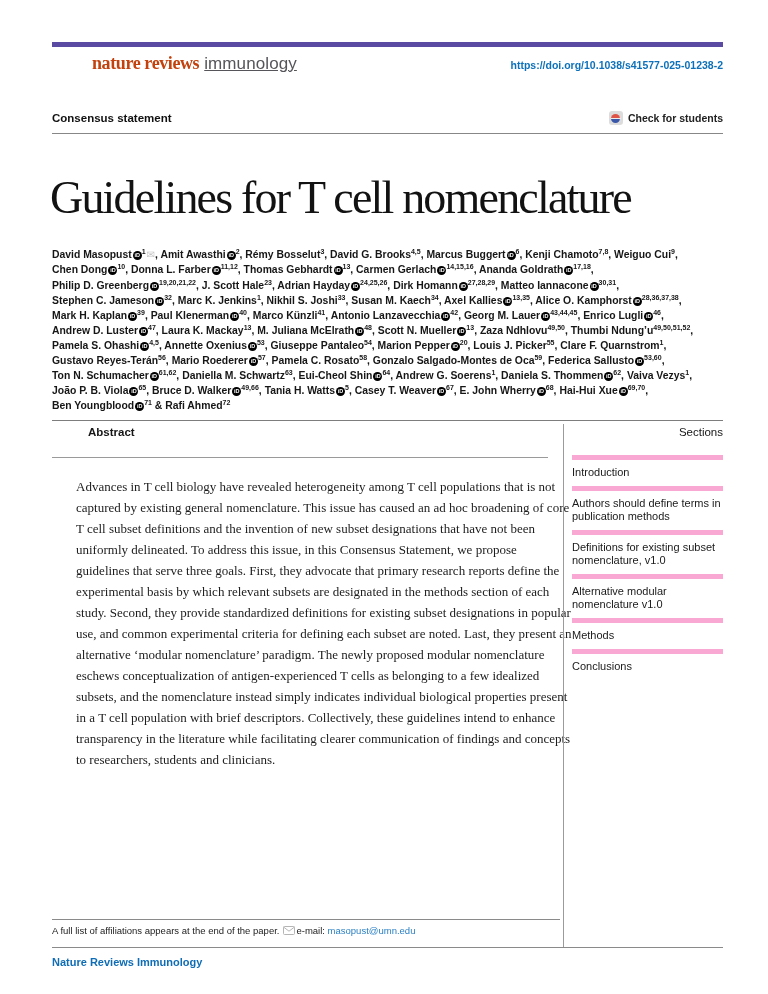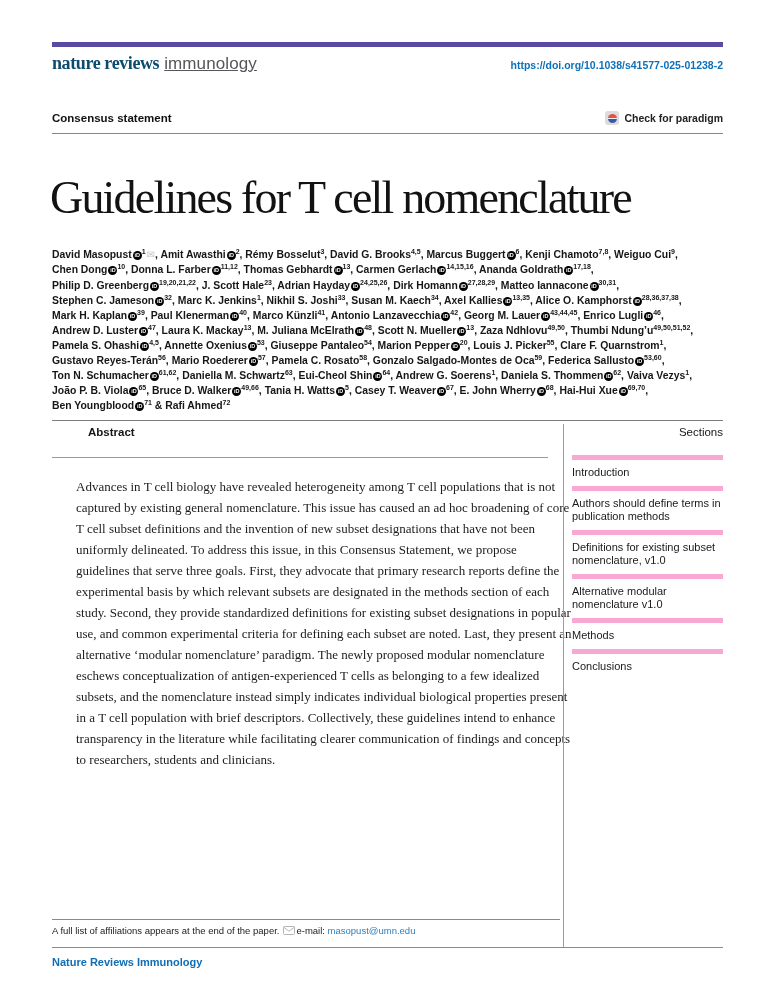--- a/index.html
+++ b/index.html
@@ -4,21 +4,21 @@
 <style>
   html,body{margin:0;padding:0;background:#ffffff;}
   .page{position:relative;width:768px;height:994px;background:#fff;overflow:hidden;
         font-family:"Liberation Sans",sans-serif;color:#161616;}
 
   
   .accent-bar{position:absolute;left:52px;top:42px;width:671px;height:5px;background:#5b4aa2;}
   .brand-row{position:absolute;left:52px;top:53px;width:671px;display:flex;
              justify-content:space-between;align-items:baseline;}
   .brand-bold{font-family:"Liberation Serif",serif;font-weight:700;font-size:18px;
-              letter-spacing:-0.4px;color:#0c4a6e;}
+              letter-spacing:-0.4px;color:#c2410c;margin-left:40px;}
   .brand-light{font-weight:400;font-size:17px;color:#55555a;letter-spacing:0.1px;margin-left:5px;text-decoration:underline;}
   .doi-link{font-size:10.5px;font-weight:700;color:#0d71ba;text-decoration:none;}
 
   .kicker-row{position:absolute;left:52px;top:111px;width:671px;display:flex;
               justify-content:space-between;align-items:center;}
   .kicker{font-size:11.5px;font-weight:700;color:#111;}
   .check-updates{display:flex;align-items:center;gap:5px;font-size:10.5px;font-weight:700;color:#222;cursor:pointer;}
   .cm-badge{width:14px;height:14px;border-radius:3px;background:#dcdcdc;position:relative;}
   .cm-circle{position:absolute;left:2.5px;top:2.5px;width:9px;height:9px;border-radius:50%;
              background:linear-gradient(180deg,#e05347 0 55%,#3b57a8 55% 100%);}
@@ -77,21 +77,21 @@
     <a class="doi-link" href="#">https://doi.org/10.1038/s41577-025-01238-2</a>
   </div>
 
   <div class="kicker-row">
     <span class="kicker">Consensus statement</span>
     <span class="check-updates">
       <span class="cm-badge">
         <span class="cm-circle"></span>
           <span class="cm-bar"></span>
       </span>
-      <span>Check for paradigm</span>
+      <span>Check for students</span>
     </span>
   </div>
 
   <div class="rule rule-head"></div>
 
   <h1 class="title">Guidelines for T cell nomenclature</h1>
 
   <p class="authors"><span class="author">David Masopust<span class="orcid">iD</span><sup class="aff">1</sup><span class="env-author">✉</span></span>, <span class="author">Amit Awasthi<span class="orcid">iD</span><sup class="aff">2</sup></span>, <span class="author">Rémy Bosselut<sup class="aff">3</sup></span>, <span class="author">David G. Brooks<sup class="aff">4,5</sup></span>, <span class="author">Marcus Buggert<span class="orcid">iD</span><sup class="aff">6</sup></span>, <span class="author">Kenji Chamoto<sup class="aff">7,8</sup></span>, <span class="author">Weiguo Cui<sup class="aff">9</sup></span>, <span class="author">Chen Dong<span class="orcid">iD</span><sup class="aff">10</sup></span>, <span class="author">Donna L. Farber<span class="orcid">iD</span><sup class="aff">11,12</sup></span>, <span class="author">Thomas Gebhardt<span class="orcid">iD</span><sup class="aff">13</sup></span>, <span class="author">Carmen Gerlach<span class="orcid">iD</span><sup class="aff">14,15,16</sup></span>, <span class="author">Ananda Goldrath<span class="orcid">iD</span><sup class="aff">17,18</sup></span>, <span class="author">Philip D. Greenberg<span class="orcid">iD</span><sup class="aff">19,20,21,22</sup></span>, <span class="author">J. Scott Hale<sup class="aff">23</sup></span>, <span class="author">Adrian Hayday<span class="orcid">iD</span><sup class="aff">24,25,26</sup></span>, <span class="author">Dirk Homann<span class="orcid">iD</span><sup class="aff">27,28,29</sup></span>, <span class="author">Matteo Iannacone<span class="orcid">iD</span><sup class="aff">30,31</sup></span>, <span class="author">Stephen C. Jameson<span class="orcid">iD</span><sup class="aff">32</sup></span>, <span class="author">Marc K. Jenkins<sup class="aff">1</sup></span>, <span class="author">Nikhil S. Joshi<sup class="aff">33</sup></span>, <span class="author">Susan M. Kaech<sup class="aff">34</sup></span>, <span class="author">Axel Kallies<span class="orcid">iD</span><sup class="aff">13,35</sup></span>, <span class="author">Alice O. Kamphorst<span class="orcid">iD</span><sup class="aff">28,36,37,38</sup></span>, <span class="author">Mark H. Kaplan<span class="orcid">iD</span><sup class="aff">39</sup></span>, <span class="author">Paul Klenerman<span class="orcid">iD</span><sup class="aff">40</sup></span>, <span class="author">Marco Künzli<sup class="aff">41</sup></span>, <span class="author">Antonio Lanzavecchia<span class="orcid">iD</span><sup class="aff">42</sup></span>, <span class="author">Georg M. Lauer<span class="orcid">iD</span><sup class="aff">43,44,45</sup></span>, <span class="author">Enrico Lugli<span class="orcid">iD</span><sup class="aff">46</sup></span>, <span class="author">Andrew D. Luster<span class="orcid">iD</span><sup class="aff">47</sup></span>, <span class="author">Laura K. Mackay<sup class="aff">13</sup></span>, <span class="author">M. Juliana McElrath<span class="orcid">iD</span><sup class="aff">48</sup></span>, <span class="author">Scott N. Mueller<span class="orcid">iD</span><sup class="aff">13</sup></span>, <span class="author">Zaza Ndhlovu<sup class="aff">49,50</sup></span>, <span class="author">Thumbi Ndung’u<sup class="aff">49,50,51,52</sup></span>, <span class="author">Pamela S. Ohashi<span class="orcid">iD</span><sup class="aff">4,5</sup></span>, <span class="author">Annette Oxenius<span class="orcid">iD</span><sup class="aff">53</sup></span>, <span class="author">Giuseppe Pantaleo<sup class="aff">54</sup></span>, <span class="author">Marion Pepper<span class="orcid">iD</span><sup class="aff">20</sup></span>, <span class="author">Louis J. Picker<sup class="aff">55</sup></span>, <span class="author">Clare F. Quarnstrom<sup class="aff">1</sup></span>, <span class="author">Gustavo Reyes-Terán<sup class="aff">56</sup></span>, <span class="author">Mario Roederer<span class="orcid">iD</span><sup class="aff">57</sup></span>, <span class="author">Pamela C. Rosato<sup class="aff">58</sup></span>, <span class="author">Gonzalo Salgado-Montes de Oca<sup class="aff">59</sup></span>, <span class="author">Federica Sallusto<span class="orcid">iD</span><sup class="aff">53,60</sup></span>, <span class="author">Ton N. Schumacher<span class="orcid">iD</span><sup class="aff">61,62</sup></span>, <span class="author">Daniella M. Schwartz<sup class="aff">63</sup></span>, <span class="author">Eui-Cheol Shin<span class="orcid">iD</span><sup class="aff">64</sup></span>, <span class="author">Andrew G. Soerens<sup class="aff">1</sup></span>, <span class="author">Daniela S. Thommen<span class="orcid">iD</span><sup class="aff">62</sup></span>, <span class="author">Vaiva Vezys<sup class="aff">1</sup></span>, <span class="author">João P. B. Viola<span class="orcid">iD</span><sup class="aff">65</sup></span>, <span class="author">Bruce D. Walker<span class="orcid">iD</span><sup class="aff">49,66</sup></span>, <span class="author">Tania H. Watts<span class="orcid">iD</span><sup class="aff">5</sup></span>, <span class="author">Casey T. Weaver<span class="orcid">iD</span><sup class="aff">67</sup></span>, <span class="author">E. John Wherry<span class="orcid">iD</span><sup class="aff">68</sup></span>, <span class="author">Hai-Hui Xue<span class="orcid">iD</span><sup class="aff">69,70</sup></span>, <span class="author">Ben Youngblood<span class="orcid">iD</span><sup class="aff">71</sup></span> &amp; <span class="author">Rafi Ahmed<sup class="aff">72</sup></span></p>
 
   <div class="rule rule-authors"></div>

